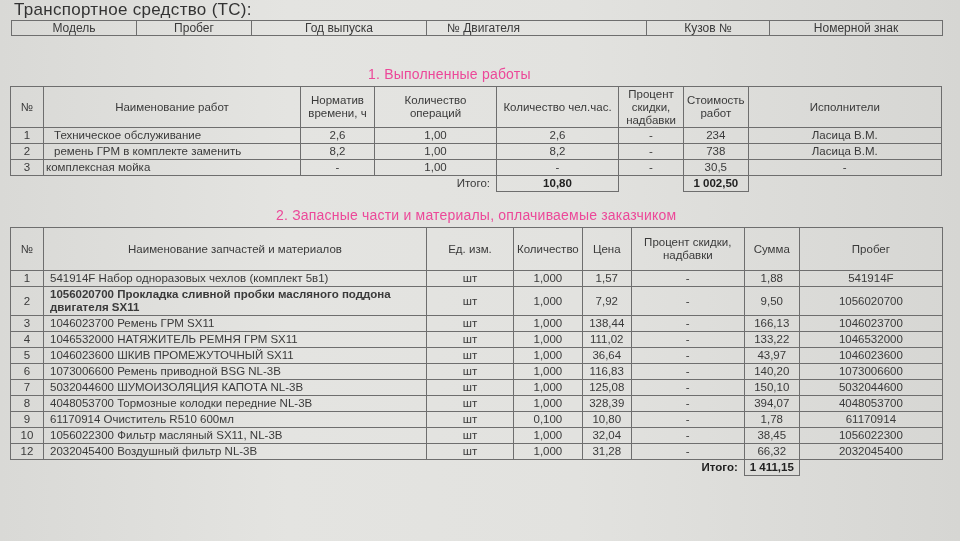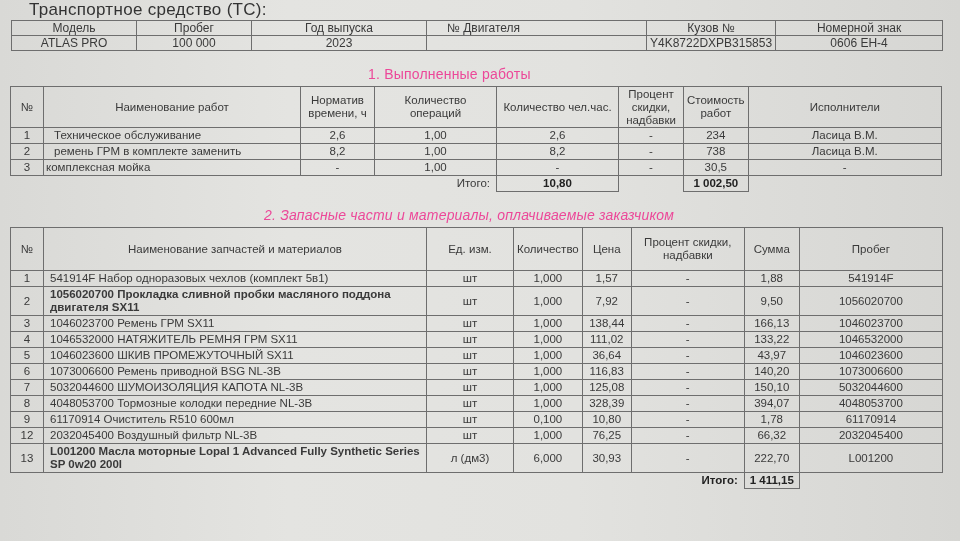--- a/index.html
+++ b/index.html
@@ -4,41 +4,41 @@
 <style>
   html, body { margin: 0; padding: 0; }
   body {
     width: 960px; height: 541px; overflow: hidden;
     background: linear-gradient(90deg, #d9d9d6 0%, #e4e4e1 30%, #e2e2df 60%, #d6d6d3 100%);
     font-family: "Liberation Sans", sans-serif;
     color: #2e2e2e;
     position: relative;
   }
   .page-title {
-    position: absolute; left: 29px; top: 0px;
+    position: absolute; left: 14px; top: 0px;
     font-size: 17px; color: #333; letter-spacing: 0.3px;
   }
   table { border-collapse: collapse; position: absolute; }
   td, th {
     border: 1px solid #6e6e6e;
     font-weight: normal;
     font-size: 11.5px;
     color: #3a3a3a;
     padding: 0 3px;
     line-height: 13px;
     text-align: center;
     white-space: nowrap;
   }
   .vehicle { left: 11px; top: 20px; width: 932px; }
   .vehicle td { height: 14px; font-size: 12px; }
   .section-title {
     position: absolute; font-size: 14px; color: #ec4899; letter-spacing: 0.2px;
   }
   .s1-title { left: 368px; top: 66px; }
-  .s2-title { left: 264px; top: 207px; font-style: italic; }
+  .s2-title { left: 276px; top: 207px; }
   .works { left: 10px; top: 86px; width: 932px; }
   .works th { height: 40px; font-size: 11.5px; }
   .works td { height: 15px; }
   .left { text-align: left; padding-left: 6px; }
   .parts { left: 10px; top: 227px; width: 933px; }
   .parts th { height: 42px; }
   .parts td { height: 15px; }
   .parts td.tall { height: 28px; white-space: normal; font-weight: bold; }
   .nob { border: none !important; }
   .total-label { text-align: right; padding-right: 6px; margin-top: 46px; }
@@ -53,28 +53,20 @@
 <table class="vehicle">
   <tbody>
       <tr>
     <td style="width:118px">Модель</td>
     <td style="width:108px">Пробег</td>
     <td style="width:168px">Год выпуска</td>
     <td style="width:196px;text-align:left;padding-left:20px">№ Двигателя</td>
     <td style="width:116px">Кузов №</td>
     <td>Номерной знак</td>
   </tr>
-  <tr>
-    <td>ATLAS PRO</td>
-    <td>100 000</td>
-    <td>2023</td>
-    <td></td>
-    <td>Y4K8722DXPB315853</td>
-    <td>0606 EH-4</td>
-  </tr>
 </tbody>
   </table>
 
 <div class="section-title s1-title">1. Выполненные работы</div>
 
 <table class="works">
   <tbody>
       <tr>
     <th style="width:26px">№</th>
     <th style="width:250px">Наименование работ</th>
@@ -226,40 +218,40 @@
         <td>9</td>
         <td class="left">61170914 Очиститель R510 600мл</td>
         <td>шт</td>
         <td>0,100</td>
         <td>10,80</td>
         <td>-</td>
         <td>1,78</td>
         <td>61170914</td>
       </tr>
   <tr>
+        <td>10</td>
+        <td class="left">1056022300 Фильтр масляный SX11, NL-3B</td>
+        <td>шт</td>
+        <td>1,000</td>
+        <td>32,04</td>
+        <td>-</td>
+        <td>38,45</td>
+        <td>1056022300</td>
+      </tr>
+  <tr>
         <td>12</td>
         <td class="left">2032045400 Воздушный фильтр NL-3B</td>
         <td>шт</td>
         <td>1,000</td>
-        <td>76,25</td>
+        <td>31,28</td>
         <td>-</td>
         <td>66,32</td>
         <td>2032045400</td>
       </tr>
   <tr>
-        <td>13</td>
-        <td class="left tall">L001200 Масла моторные Lopal 1 Advanced Fully Synthetic Series SP 0w20 200l</td>
-        <td>л (дм3)</td>
-        <td>6,000</td>
-        <td>30,93</td>
-        <td>-</td>
-        <td>222,70</td>
-        <td>L001200</td>
-      </tr>
-  <tr>
     <td class="nob"></td>
     <td class="nob"></td>
     <td class="nob"></td>
     <td class="nob"></td>
     <td class="nob"></td>
     <td class="nob total-label total-val">Итого:</td>
     <td class="total-val">1 411,15</td>
     <td class="nob"></td>
   </tr>
 </tbody>

